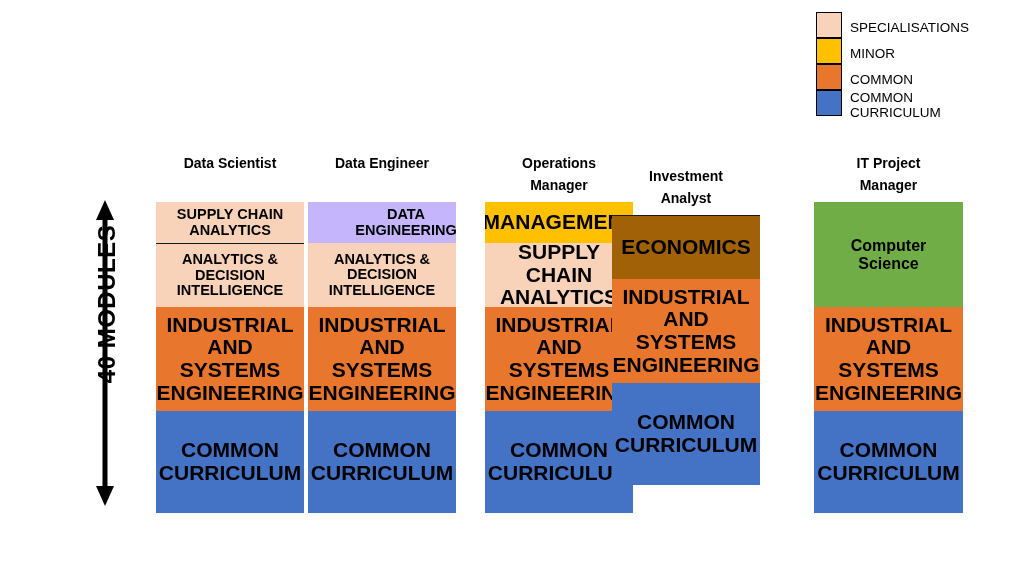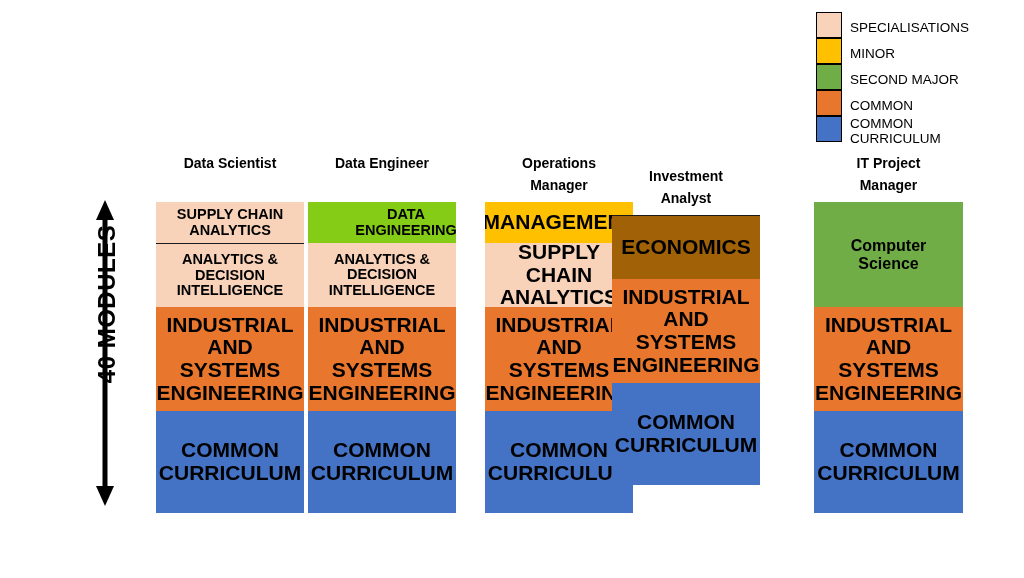--- a/index.html
+++ b/index.html
@@ -130,24 +130,20 @@
   <div class="legend" id="legend">
       <div class="legend-row">
         <div class="legend-swatch" style="background: rgb(248, 211, 186);"></div>
         <div class="legend-label">SPECIALISATIONS</div>
       </div>
       <div class="legend-row">
         <div class="legend-swatch" style="background: rgb(255, 192, 0);"></div>
         <div class="legend-label">MINOR</div>
       </div>
       <div class="legend-row">
-        <div class="legend-swatch" style="background: rgb(112, 173, 71);"></div>
-        <div class="legend-label">SECOND MAJOR</div>
-      </div>
-      <div class="legend-row">
         <div class="legend-swatch" style="background: rgb(232, 118, 44);"></div>
         <div class="legend-label">COMMON</div>
       </div>
       <div class="legend-row">
         <div class="legend-swatch" style="background: rgb(68, 114, 196);"></div>
         <div class="legend-label">COMMON
 CURRICULUM</div>
       </div>
     </div>
 
@@ -172,21 +168,21 @@
           <div class="seg seg-md" style="height: 104px; background: rgb(232, 118, 44);"><span>INDUSTRIAL
 AND SYSTEMS
 ENGINEERING</span></div>
           <div class="seg seg-md" style="height: 102px; background: rgb(68, 114, 196);"><span>COMMON
 CURRICULUM</span></div>
         </div>
       </div>
       <div class="column" style="left: 308px; width: 148px;">
         <div class="col-title">Data Engineer</div>
         <div class="stack">
-          <div class="seg seg-sm" style="height: 41px; background: #84cc16; padding-left: 48px;"><span>DATA
+          <div class="seg seg-sm" style="height: 41px; background: #c4b5fd; padding-left: 48px;"><span>DATA
 ENGINEERING</span></div>
           <div class="seg seg-sm" style="height: 64px; background: rgb(248, 211, 186);"><span>ANALYTICS &amp;
 DECISION
 INTELLIGENCE</span></div>
           <div class="seg seg-md" style="height: 104px; background: rgb(232, 118, 44);"><span>INDUSTRIAL
 AND SYSTEMS
 ENGINEERING</span></div>
           <div class="seg seg-md" style="height: 102px; background: rgb(68, 114, 196);"><span>COMMON
 CURRICULUM</span></div>
         </div>

